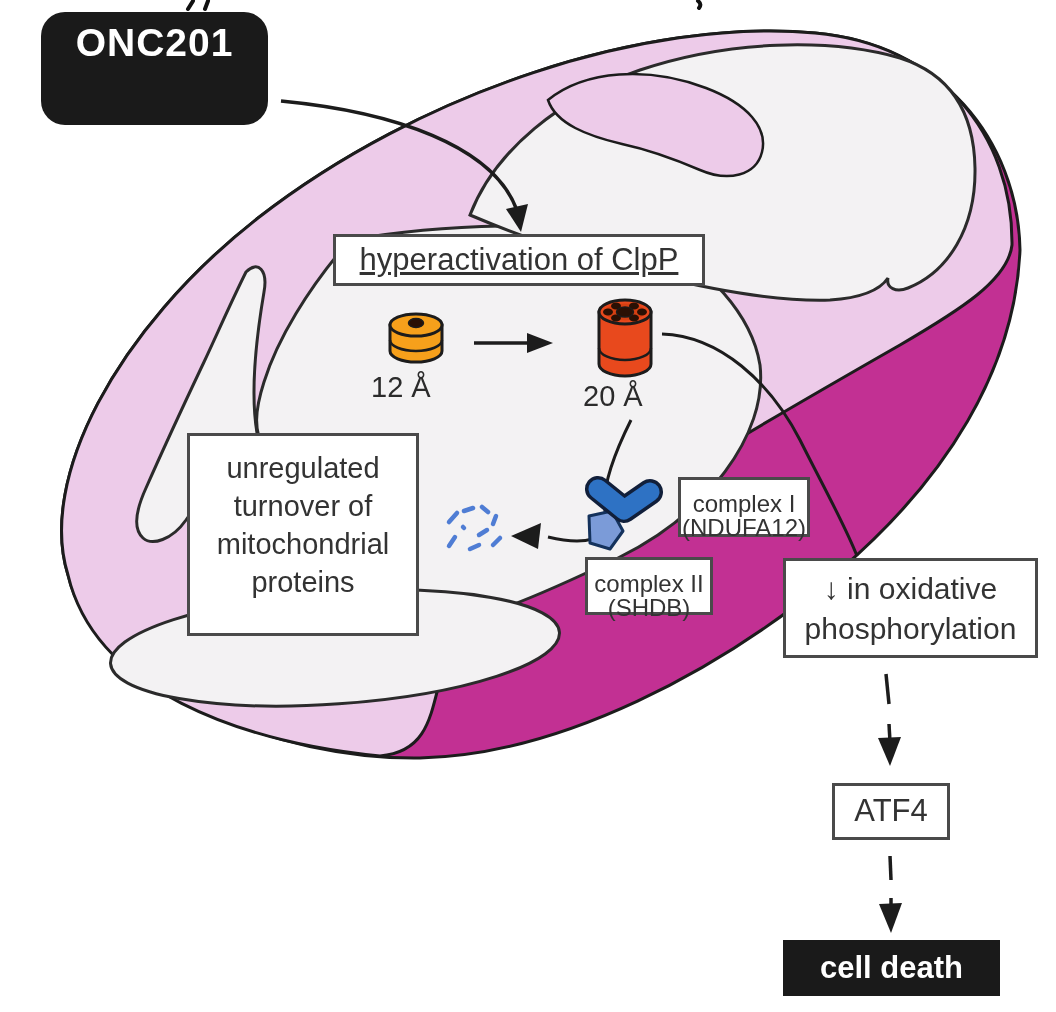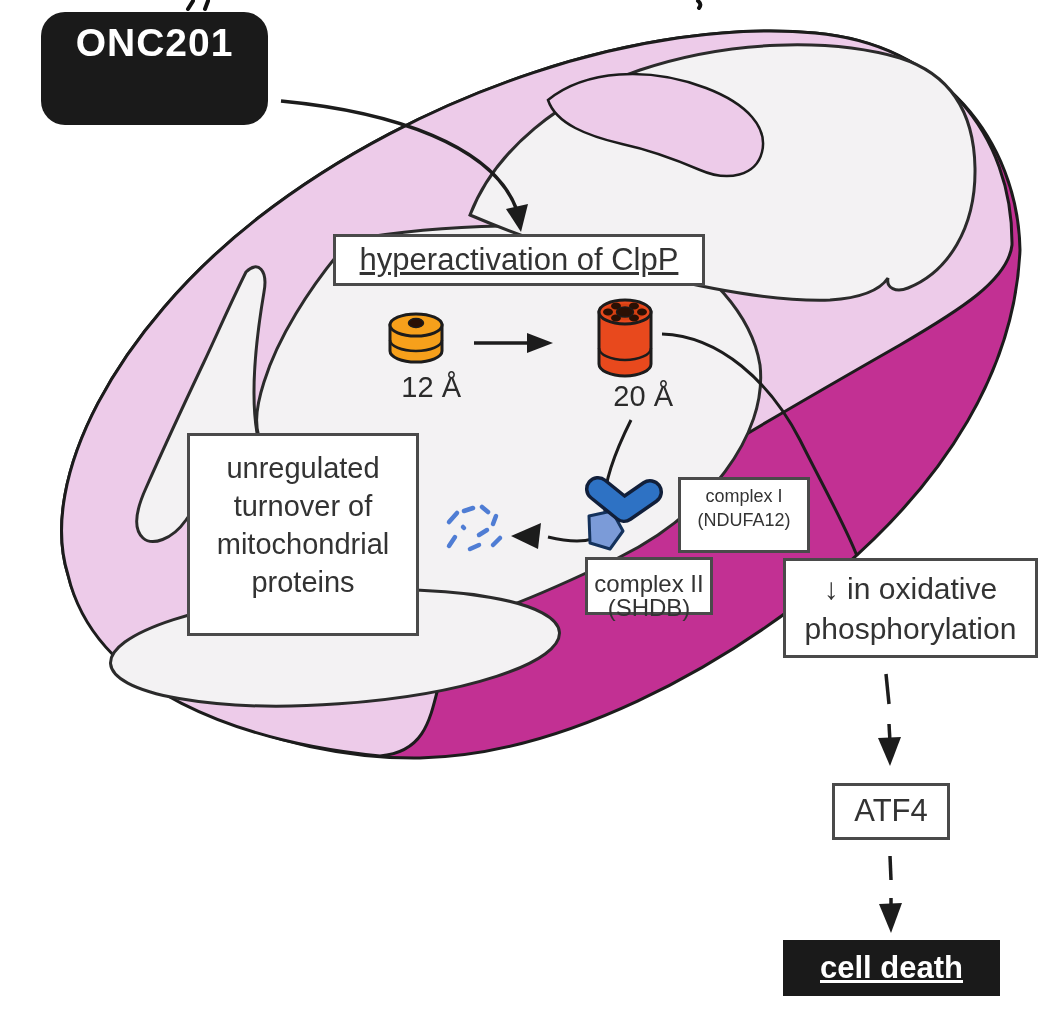--- a/index.html
+++ b/index.html
@@ -21,28 +21,28 @@
     white-space:normal;
   }
   .box.dark{
     background:#1a1a1a;
     border:none;
     color:#ffffff;
     font-weight:bold;
   }
   .hyper-box{left:333px;top:234px;width:372px;height:52px;font-size:31px;line-height:45px;text-decoration:underline;}
   .unreg-box{left:187px;top:433px;width:232px;height:203px;font-size:29px;line-height:38px;padding-top:13px;}
-  .cx1-box{left:678px;top:477px;width:132px;height:76px;font-size:18px;line-height:24px;padding-top:4px;}
+  .cx1-box{left:678px;top:477px;width:132px;height:60px;font-size:24px;line-height:24px;padding-top:12px;}
   .cx2-box{left:585px;top:557px;width:128px;height:58px;font-size:24px;line-height:24px;padding-top:12px;}
   .oxphos-box{left:735px;top:558px;width:255px;height:100px;font-size:30px;line-height:40px;padding-top:8px;margin-left:48px;}
   .atf4-box{left:832px;top:783px;width:118px;height:57px;font-size:31px;line-height:50px;}
   .onc-box{left:41px;top:12px;width:227px;height:113px;font-size:39px;line-height:48px;padding-top:7px;letter-spacing:1px;border-radius:24px;}
-  .celldeath-box{left:783px;top:940px;width:217px;height:56px;font-size:31px;line-height:56px;text-decoration:underline;}
+  .celldeath-box{left:783px;top:940px;width:217px;height:56px;font-size:31px;line-height:56px;}
   .pore-label{
-    position:absolute;width:90px;text-align:right;
+    position:absolute;width:90px;text-align:left;
     color:#2b2b2b;font-size:29px;line-height:30px;
   }
   .pore-12{left:371px;top:372px;}
   .pore-17{left:583px;top:381px;}
 </style>
 </head>
 <body>
 
 <div class="stage">
 

